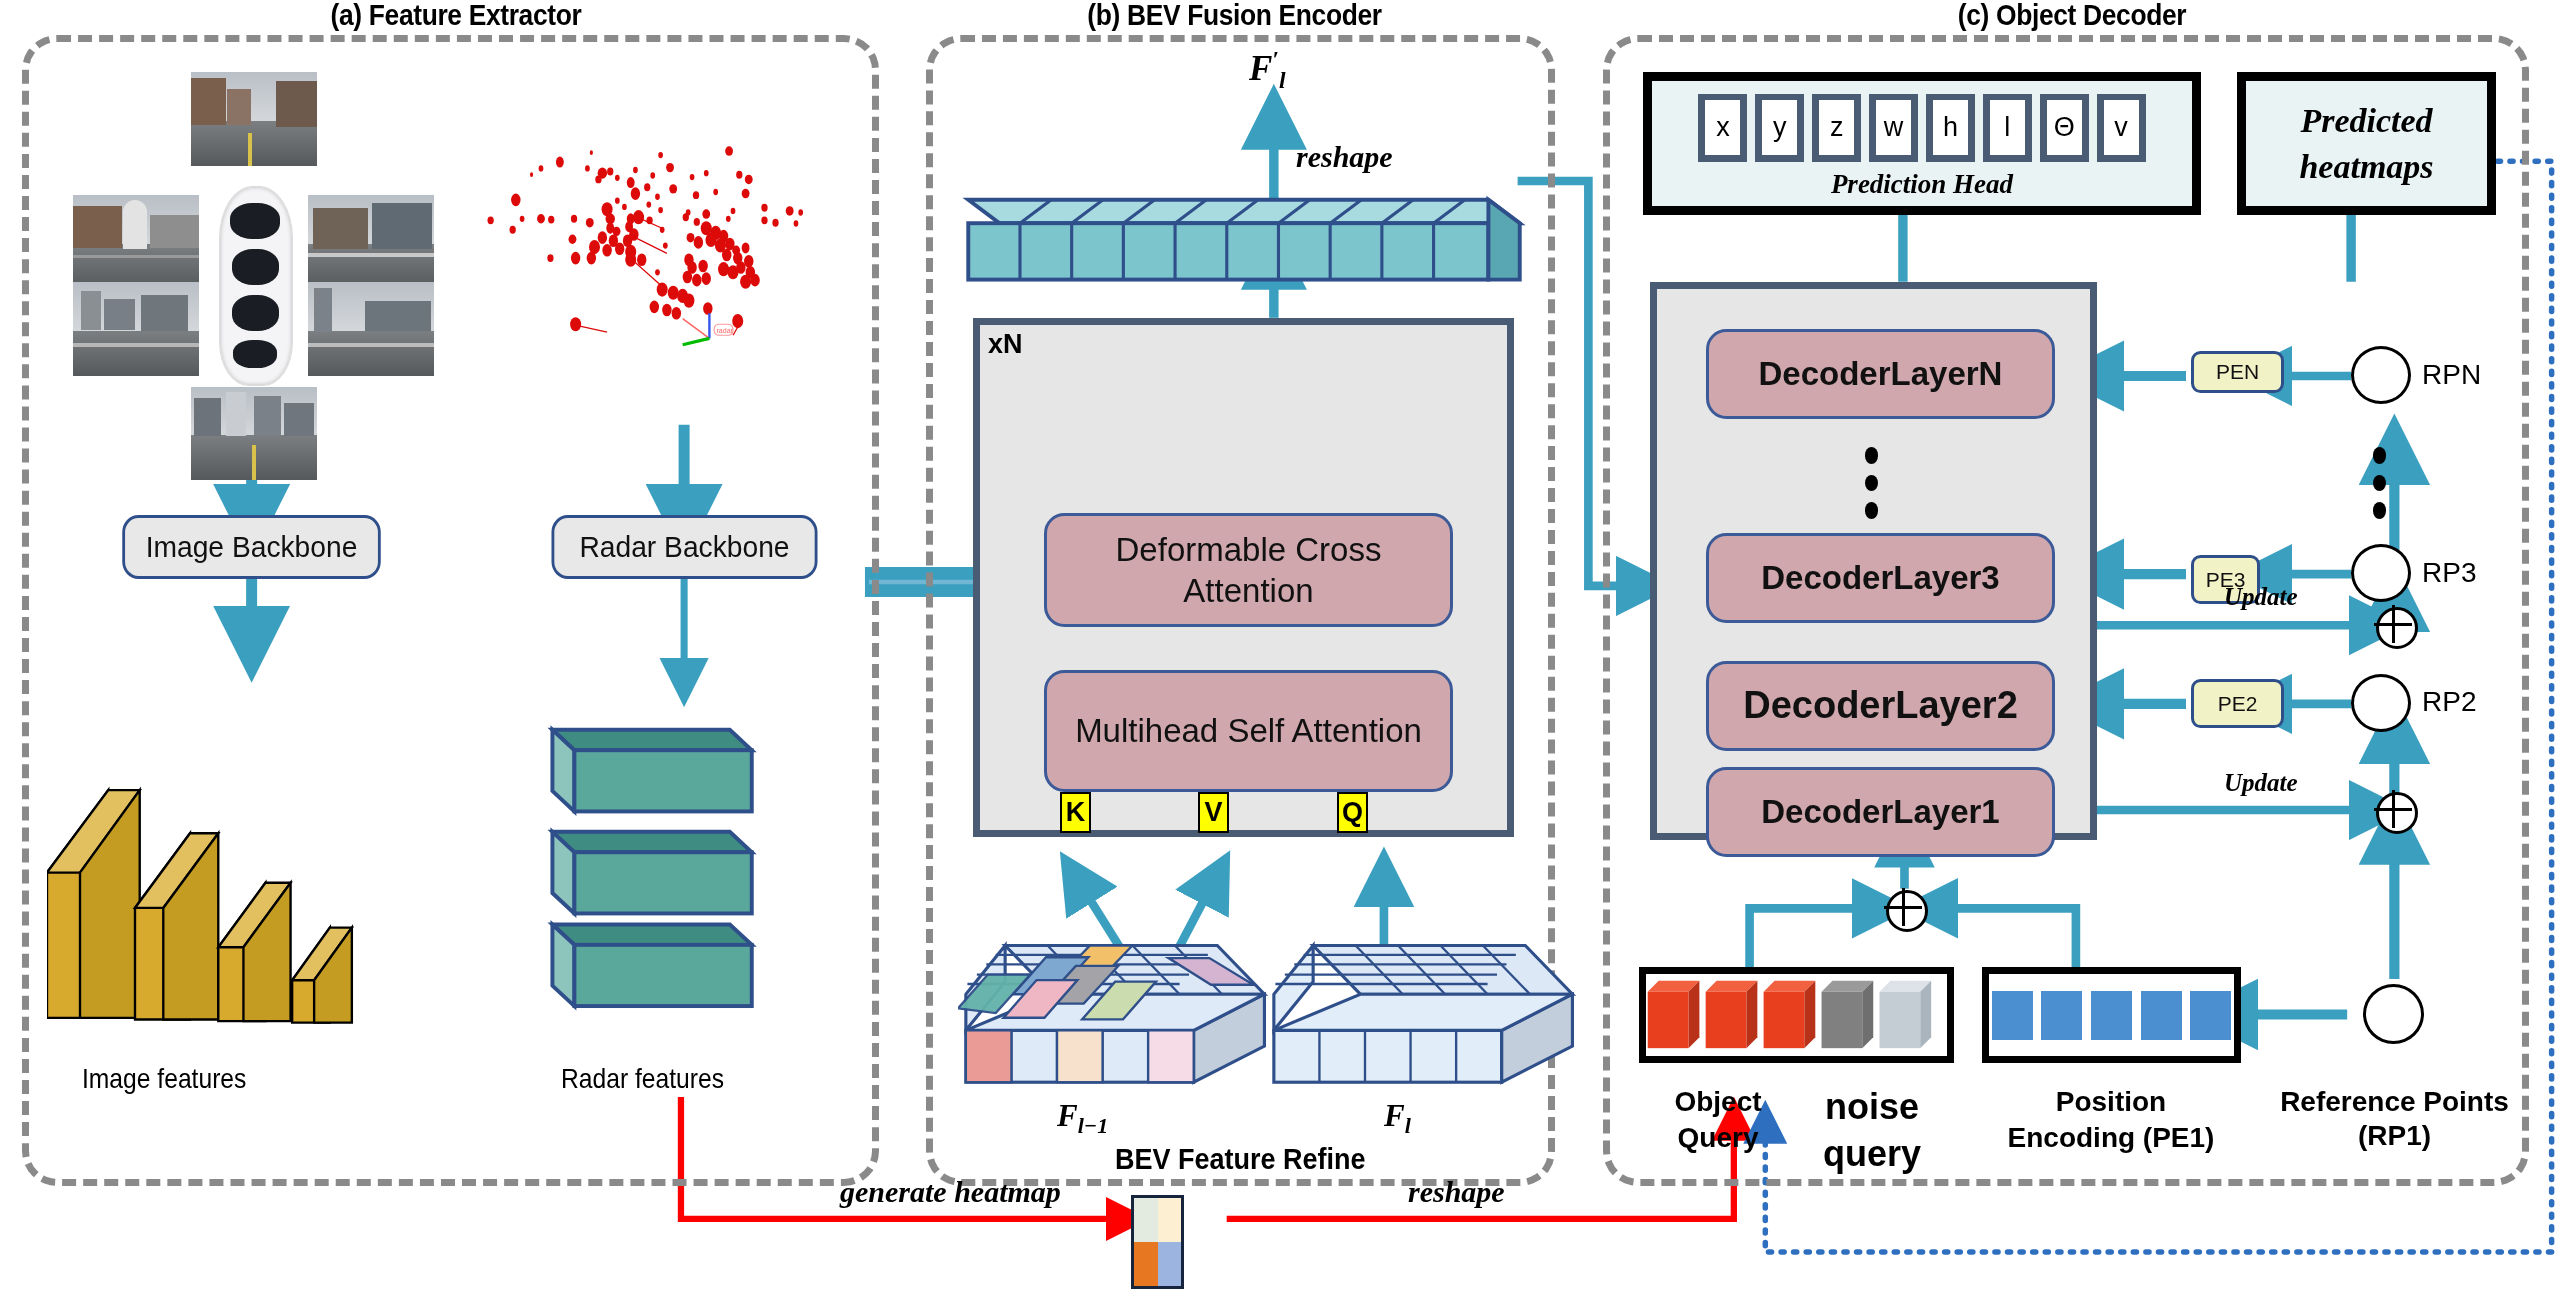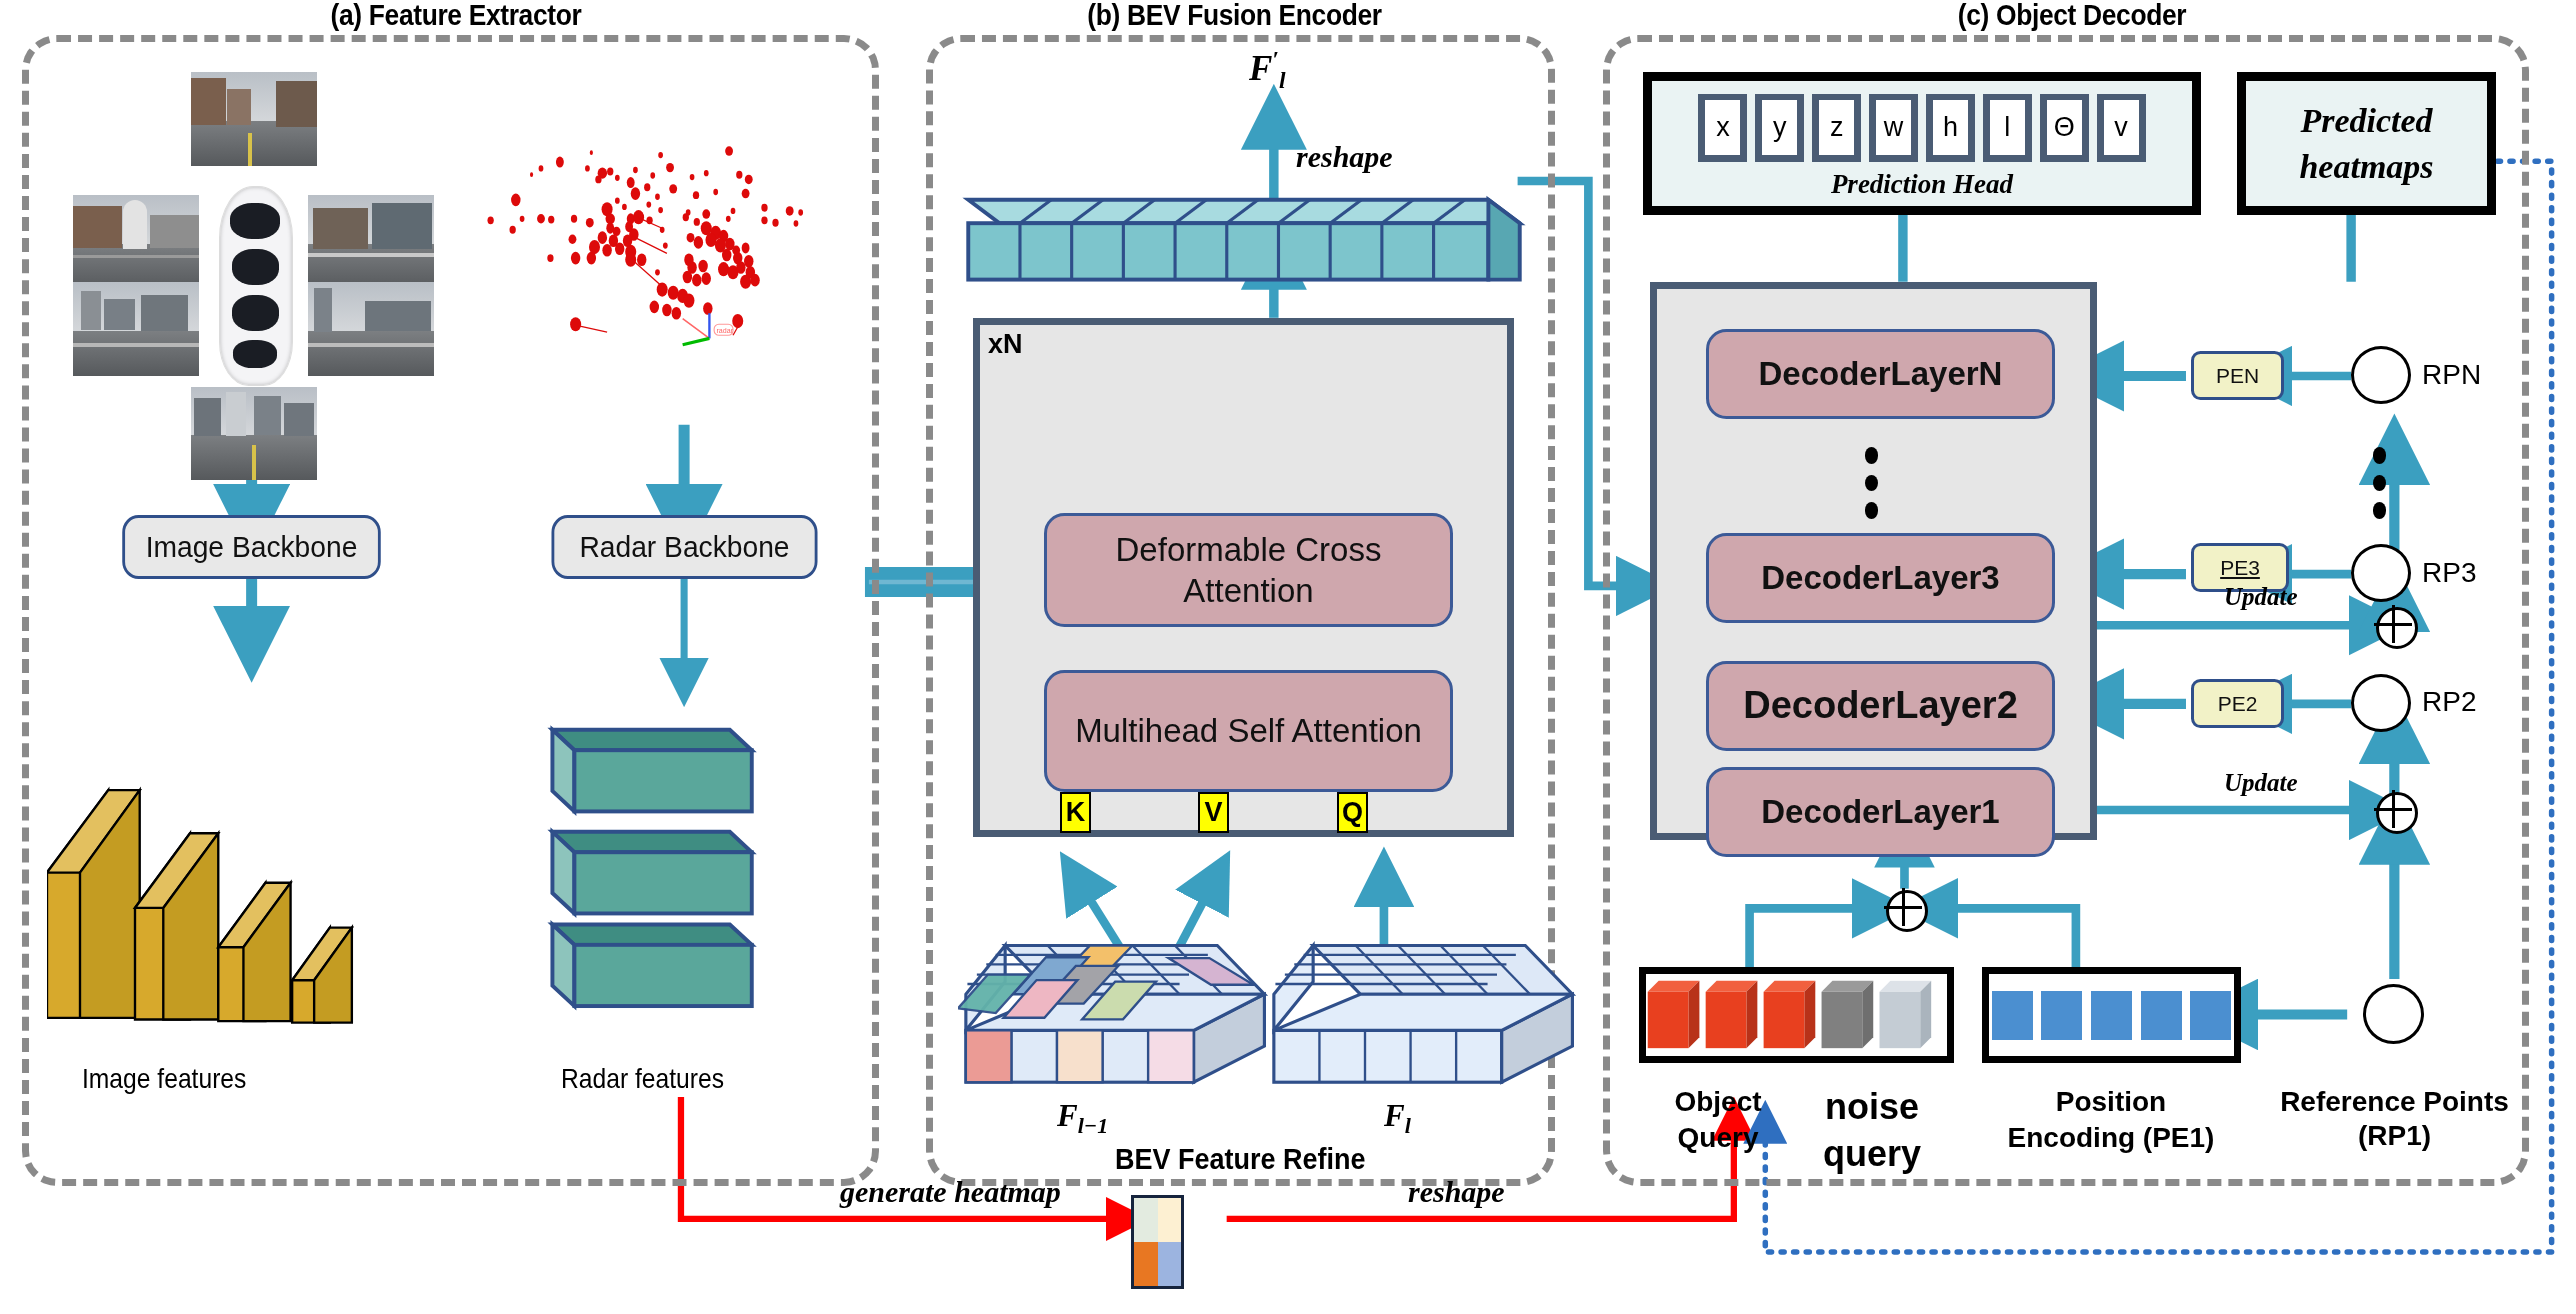--- a/index.html
+++ b/index.html
@@ -543,22 +543,22 @@
   <div class="pinkbox bold" style="left:1698px;top:329px;width:349px;height:90px;font-size:33px;">DecoderLayerN</div>
   <div class="vdots" style="left:1865px;top:447px;">
     <i></i>
       <i></i>
       <i></i>
   </div>
   <div class="pinkbox bold" style="left:1698px;top:533px;width:349px;height:90px;font-size:33px;">DecoderLayer3</div>
   <div class="pinkbox bold" style="left:1698px;top:661px;width:349px;height:90px;font-size:38px;">DecoderLayer2</div>
   <div class="pinkbox bold" style="left:1698px;top:767px;width:349px;height:90px;font-size:33px;">DecoderLayer1</div>
 
-  <div class="yellowbox" style="left:2191px;top:351px;width:93px;height:49px;">PEN</div>
-  <div class="yellowbox" style="left:2191px;top:543px;width:98px;height:49px;text-decoration:underline;">PE3</div>
+  <div class="yellowbox" style="left:2191px;top:351px;width:93px;height:42px;">PEN</div>
+  <div class="yellowbox" style="left:2191px;top:555px;width:69px;height:49px;">PE3</div>
   <div class="yellowbox" style="left:2191px;top:679px;width:93px;height:49px;">PE2</div>
 
   <div class="circle" style="left:2351px;top:346px;width:60px;height:58px;"></div>
   <div class="lbl" style="left:2422px;top:359px;font-size:28px;">RPN</div>
 
   <div class="vdots" style="left:2373px;top:447px;">
     <i></i>
       <i></i>
       <i></i>
   </div>

